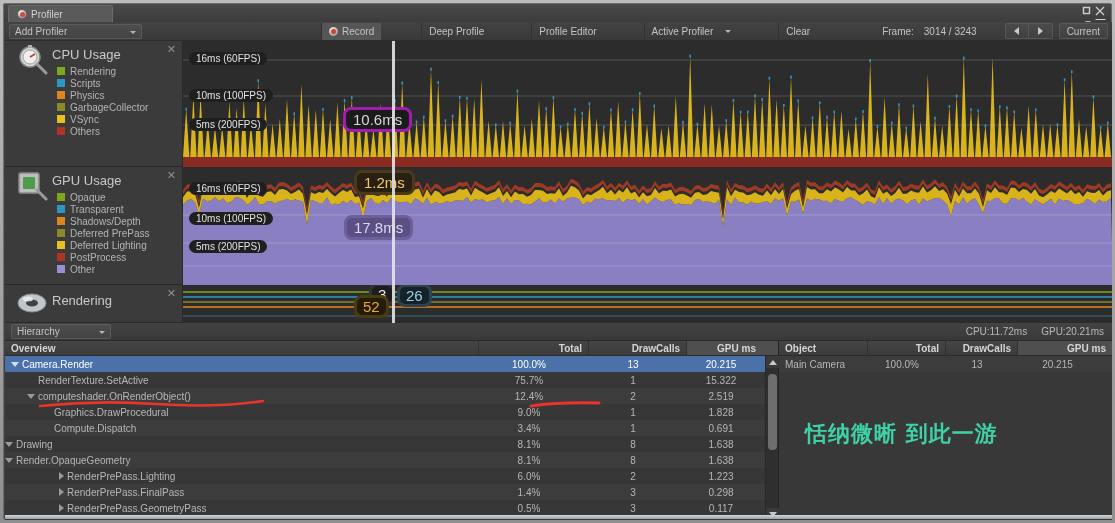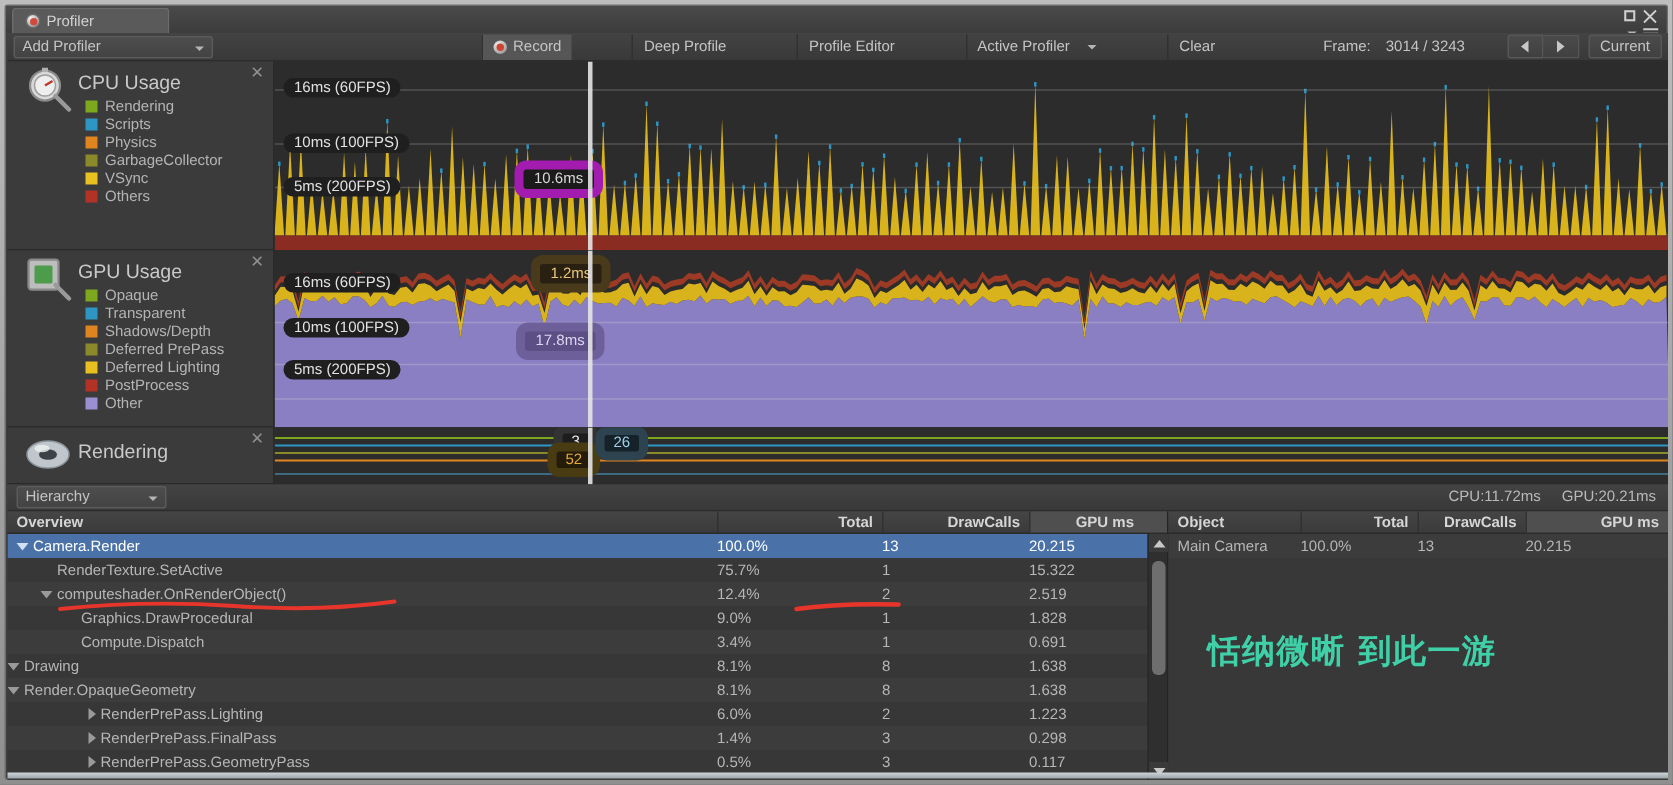--- a/index.html
+++ b/index.html
@@ -119,22 +119,22 @@
   .legend-item{display:flex;align-items:center;gap:5px;height:12px;}
   .swatch{width:8px;height:8px;flex:none;}
   .legend-item span{color:#b4b4b4;font-size:10px;line-height:11px;white-space:nowrap;}
 
   .graph { position:absolute; left:178px; top:0; right:0; height:100%; background:#2c2c2c; overflow:hidden;}
   .ms-pill{
     position:absolute; background:#1f1f1f; color:#e2e2e2; font-size:10px;
     padding:1px 7px; border-radius:8px; white-space:nowrap;
   }
   .tip-pill{
-    position:absolute; background:#2b2b2b; color:#d8d8d8; font-size:10px;
-    padding:1px 7px; border-radius:8px; white-space:nowrap; border:6px solid #a21caf;
+    position:absolute; background:#2b2b2b; color:#d8d8d8; font-size:15px;
+    padding:1px 7px; border-radius:8px; white-space:nowrap; border:3px solid #a21caf;
   }
   .playhead{position:absolute; top:0; bottom:0; width:3px; background:#e6e6e6; opacity:.9;}
 
   
   .hier-bar {
     position:absolute; left:1px; top:319px; width:1107px; height:18px;
     background:linear-gradient(180deg,#434343,#393939); border-bottom:1px solid #2b2b2b;
     display:flex; align-items:center;
   }
   .hier-dd{
@@ -155,21 +155,21 @@
       padding:0 6px; border-left:1px solid #313131;}
   .th.num{justify-content:flex-end;}
   .th.sorted{background:#4f4f4f;}
 
   .rows{position:absolute;left:0;right:0;top:15px;bottom:0;overflow:hidden;}
   .row{height:16px;display:flex;align-items:center;font-size:10px;color:#b6b6b6;}
   .row.odd{background:#3c3c3c;}
   .row.even{background:#373737;}
   .row.sel{background:#4a72a8;color:#ffffff;}
   .cell-name{flex:1;display:flex;align-items:center;gap:3px;overflow:hidden;white-space:nowrap;}
-  .cell-num{width:0;text-align:left;padding-right:8px;}
+  .cell-num{width:0;text-align:center;padding-right:8px;}
   .arrow-d{width:0;height:0;border-left:4px solid transparent;border-right:4px solid transparent;border-top:5px solid #9a9a9a;flex:none;}
   .arrow-r{width:0;height:0;border-top:4px solid transparent;border-bottom:4px solid transparent;border-left:5px solid #9a9a9a;flex:none;}
   .arrow-sp{width:8px;flex:none;}
   .row.sel .arrow-d{border-top-color:#cfe0f5;}
 
   .vscroll{position:absolute;right:0;top:15px;bottom:0;width:13px;background:#2f2f2f;
            border-left:1px solid #292929;}
   .vthumb{position:absolute;left:2px;top:18px;width:9px;height:76px;background:#6e6e6e;border-radius:4px;}
   .sc-arrow{position:absolute;left:0;width:13px;height:12px;display:flex;align-items:center;justify-content:center;background:#3a3a3a;}
   .sc-up{top:0;} .sc-dn{bottom:0;}
@@ -611,21 +611,21 @@
         <div class="graph">
           <svg width="930" height="38" viewBox="0 0 930 38" style="position:absolute;left:0;top:0;">
             <rect width="930" height="38" fill="#2c2c2c"></rect>
             <line x1="0" y1="7" x2="930" y2="7" stroke="#7da81e" stroke-width="1.4"></line>
             <line x1="0" y1="12" x2="930" y2="12" stroke="#2e96c4" stroke-width="1.4"></line>
             <line x1="0" y1="17" x2="930" y2="17" stroke="#8a8a2a" stroke-width="1.4"></line>
             <line x1="0" y1="22" x2="930" y2="22" stroke="#e0841f" stroke-width="1.4"></line>
             <line x1="0" y1="31" x2="930" y2="31" stroke="#3d6a80" stroke-width="1.2"></line>
           </svg>
           <div class="tip-pill" style="left:186px;top:-2px;background:#1d1d1d;border-color:#333;color:#efefef;padding:0 6px;">3</div>
-          <div class="tip-pill" style="left:182px;top:10px;background:#241c08;border-color:#4a3c12;color:#e8a93c;padding:0 6px;">52</div>
+          <div class="tip-pill" style="left:171px;top:10px;background:#241c08;border-color:#4a3c12;color:#e8a93c;padding:0 6px;">52</div>
           <div class="tip-pill" style="left:214px;top:-1px;background:#16222a;border-color:#2d4450;color:#9fd0e6;padding:0 6px;">26</div>
           <div class="playhead" style="left:209px;"></div>
         </div>
       </div>
     </div>
 
     <div class="hier-bar">
       <div class="hier-dd">
         <span>Hierarchy</span>
         <span class="caret"></span>

